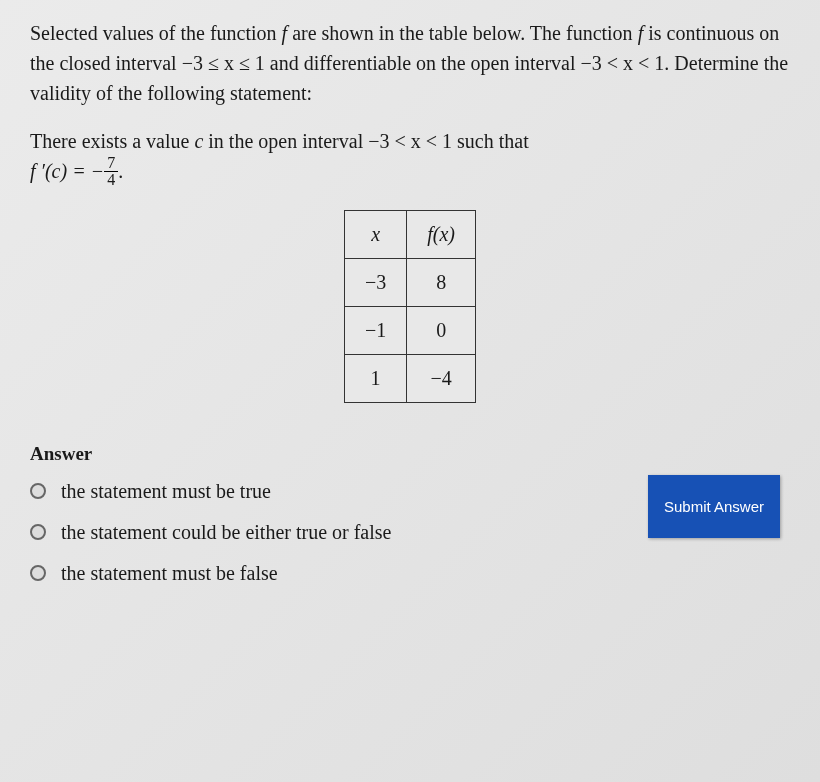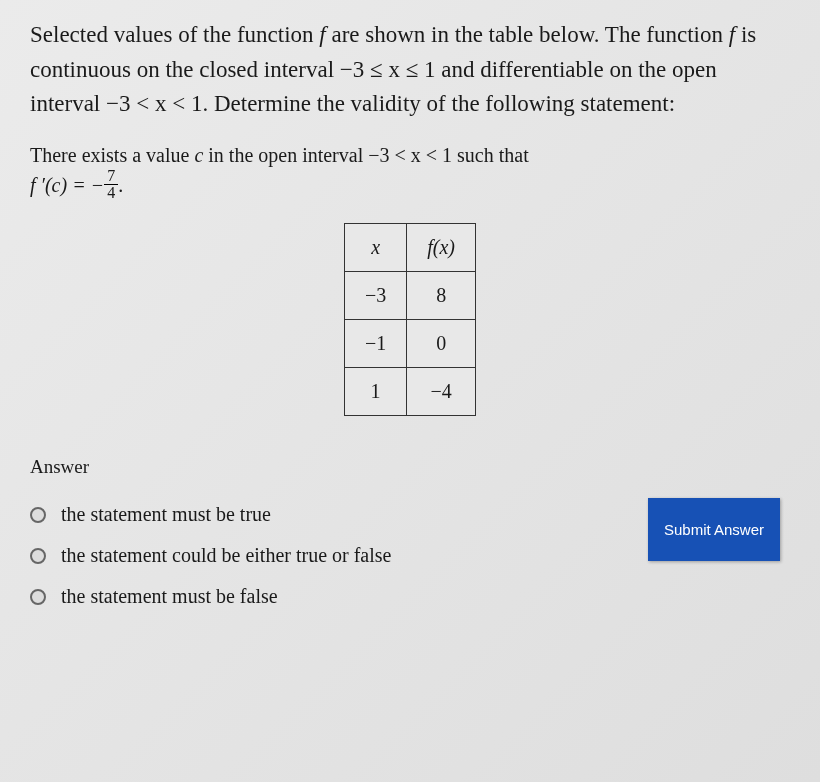--- a/index.html
+++ b/index.html
@@ -11,21 +11,21 @@
       font-family: Georgia, 'Times New Roman', serif;
       background: #e8e8e8;
       background-image: linear-gradient(135deg, #ebebeb 0%, #dedede 100%);
       width: 820px;
       height: 782px;
       padding: 18px 30px;
       color: #1a1a1a;
       position: relative;
     }
     .problem-text {
-      font-size: 23px;
+      font-size: 20px;
       line-height: 1.5;
       margin-bottom: 18px;
     }
     .statement-text {
       font-size: 20px;
       line-height: 1.5;
       margin-bottom: 20px;
     }
     .italic {
       font-style: italic;
@@ -44,22 +44,22 @@
     }
     td {
       border: 1.5px solid #333;
       padding: 12px 20px;
       text-align: center;
       font-size: 20px;
       min-width: 60px;
     }
     .answer-heading {
       font-size: 19px;
-      font-weight: normal;
-      margin-bottom: 25px;
+      font-weight: bold;
+      margin-bottom: 15px;
       margin-top: 30px;
     }
     .options-container {
       position: relative;
     }
     .option {
       display: flex;
       align-items: center;
       margin-bottom: 18px;
       font-size: 20px;

